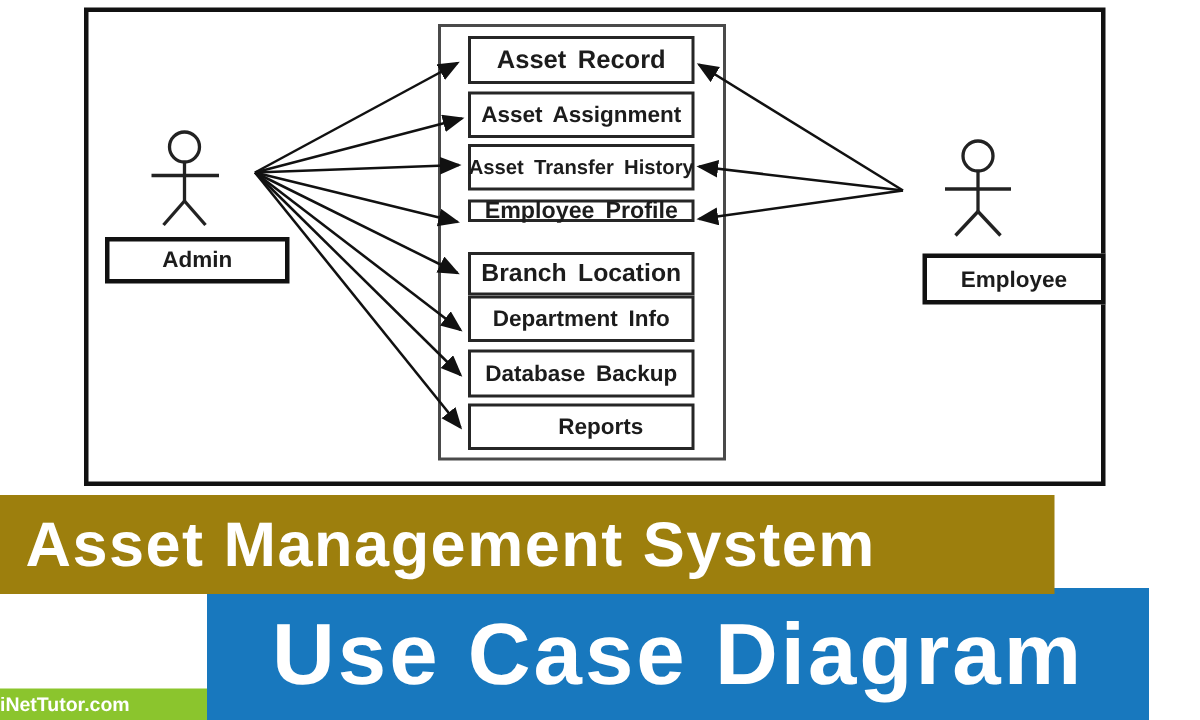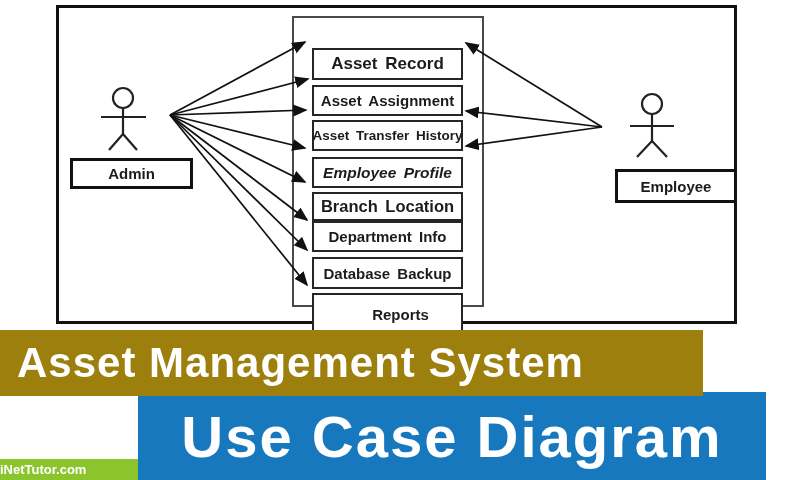--- a/index.html
+++ b/index.html
@@ -12,30 +12,30 @@
     box-sizing:border-box;border:3px solid #111;background:#fff;
   }
   .uc-container{
     position:absolute;left:292px;top:16px;width:192px;height:291px;
     box-sizing:border-box;border:2px solid #4a4a4a;background:#fff;
   }
   .uc-box{
     position:absolute;left:312px;width:151px;
     box-sizing:border-box;border:2px solid #262626;background:#fff;
     display:flex;align-items:center;justify-content:center;
-    color:#1c1c1c;font-weight:600;white-space:nowrap;word-spacing:3px;margin-top:24px;
+    color:#1c1c1c;font-weight:600;white-space:nowrap;word-spacing:3px;
   }
   .uc-1{top:24px;height:32px;font-size:17px;}
   .uc-2{top:61px;height:31px;font-size:15px;}
   .uc-3{top:96px;height:31px;font-size:13.5px;text-align:center;}
-  .uc-4{top:133px;height:31px;font-size:15.5px;font-style:italic;}
+  .uc-4{top:133px;height:15px;font-size:15.5px;}
   .uc-5{top:168px;height:29px;font-size:16.5px;}
   .uc-6{top:197px;height:31px;font-size:15px;}
   .uc-7{top:233px;height:32px;font-size:15px;}
-  .uc-8{top:269px;height:43px;font-size:15px;padding-left:26px;}
+  .uc-8{top:269px;height:31px;font-size:15px;padding-left:26px;}
   .actor-box{
     position:absolute;box-sizing:border-box;border:3px solid #111;background:#fff;
     display:flex;align-items:center;justify-content:center;
     color:#1c1c1c;font-weight:600;font-size:15px;
   }
   .actor-admin{left:70px;top:158px;width:123px;height:31px;}
   .actor-employee{left:590px;top:169px;width:122px;height:34px;margin-left:25px;}
   .overlay-svg{position:absolute;left:0;top:0;width:800px;height:480px;pointer-events:none;}
   .banner-gold{
     position:absolute;left:0;top:330px;width:703px;height:66px;background:#9D7F0D;z-index:3;

